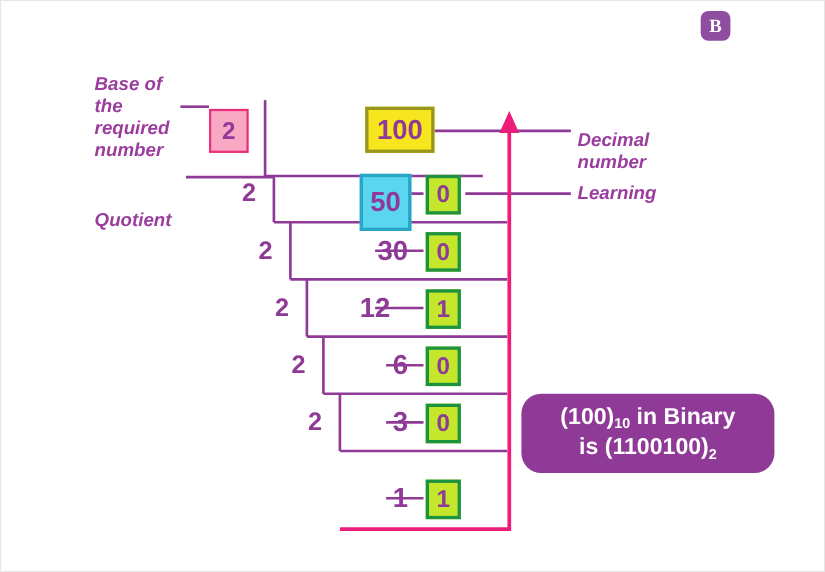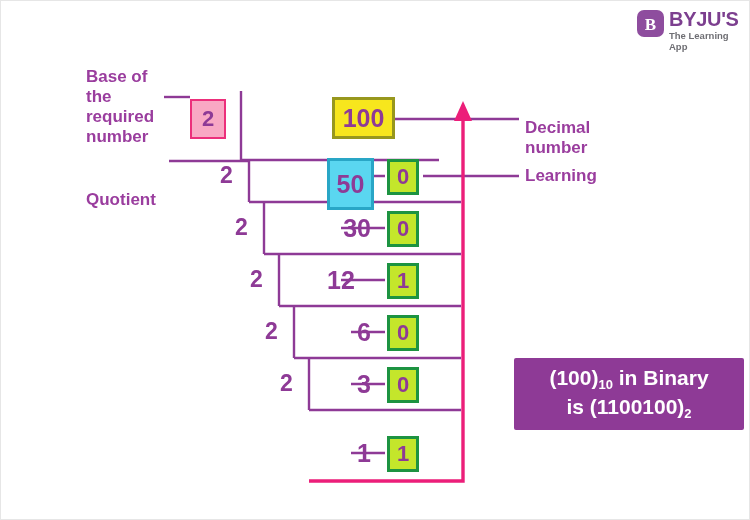--- a/index.html
+++ b/index.html
@@ -73,20 +73,21 @@
   }
 
   
   .label {
     position: absolute;
     color: #9a3d9e;
     font-size: 17px;
     font-weight: bold;
     line-height: 20px;
     white-space: pre-line;
+    font-style: italic;
   }
 
   
   .vbox {
     position: absolute;
     display: flex;
     align-items: center;
     justify-content: center;
     box-sizing: border-box;
     font-weight: bold;
@@ -132,32 +133,31 @@
   }
 
   
   .result-box {
     position: absolute;
     left: 473px;
     top: 357px;
     width: 230px;
     height: 72px;
     background: #8e3a96;
-    border-radius: 2px;
+    border-radius: 18px;
     color: #ffffff;
     font-size: 21px;
     font-weight: bold;
     line-height: 26px;
     display: flex;
     align-items: center;
     justify-content: center;
     text-align: center;
     box-sizing: border-box;
     padding: 0 10px;
-    margin-left: 40px;
   }
   .result-box sub {
     font-size: 13px;
     vertical-align: baseline;
     position: relative;
     bottom: -4px;
   }
 </style>
 </head>
 <body>
@@ -204,24 +204,20 @@
     <g stroke="#ec1e79" stroke-width="3.4" fill="none">
       <path d="M308,480 L462,480 L462,112"></path>
     </g>
     <polygon points="462,100 453,120 471,120" fill="#ec1e79"></polygon>
   </svg>
 
   <div class="logo">
     <div class="logo-mark">
       <span class="glyph">B</span>
     </div>
-    <div class="logo-text">
-      <div class="logo-word">BYJU'S</div>
-      <div class="logo-tag">The Learning App</div>
-    </div>
   </div>
 
   <div class="label" style="left:85px; top:66px; width:90px;">Base of the
 required
 number</div>
 
   <div class="label" style="left:85px; top:150px;margin-top:39px;">Quotient</div>
 
   <div class="label" style="left:524px; top:117px; width:110px;">Decimal
 number</div>

